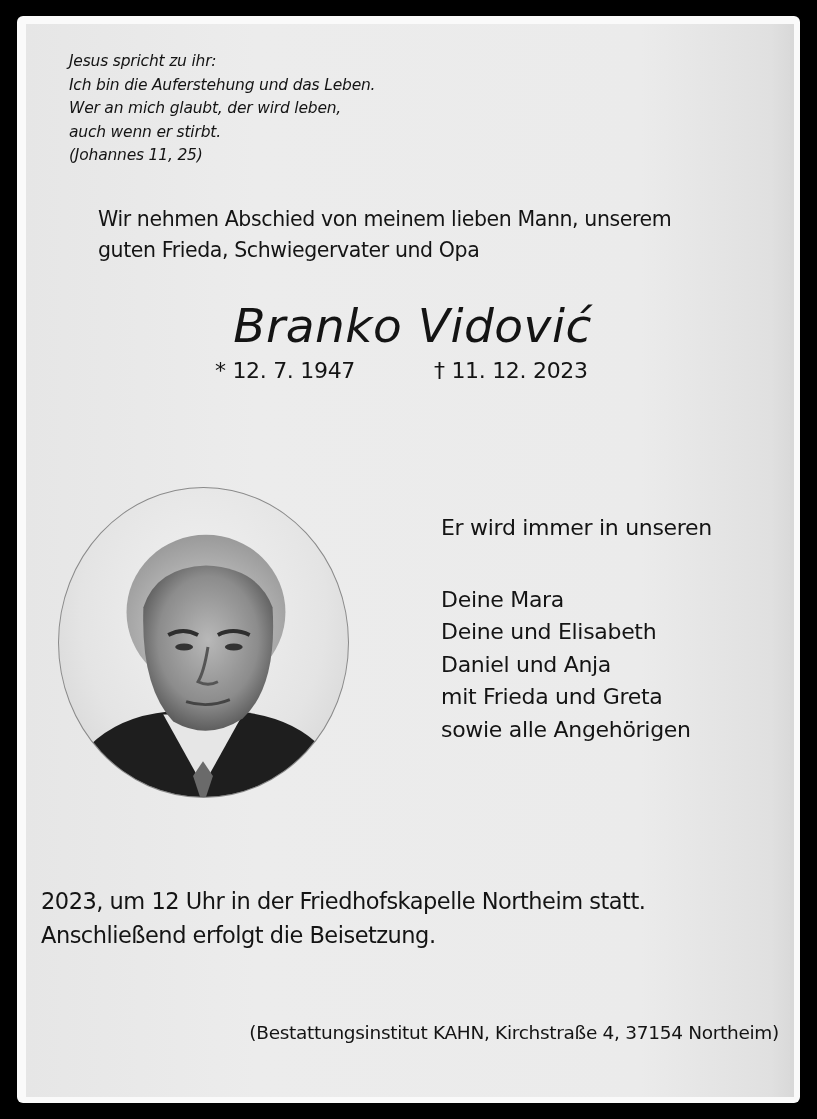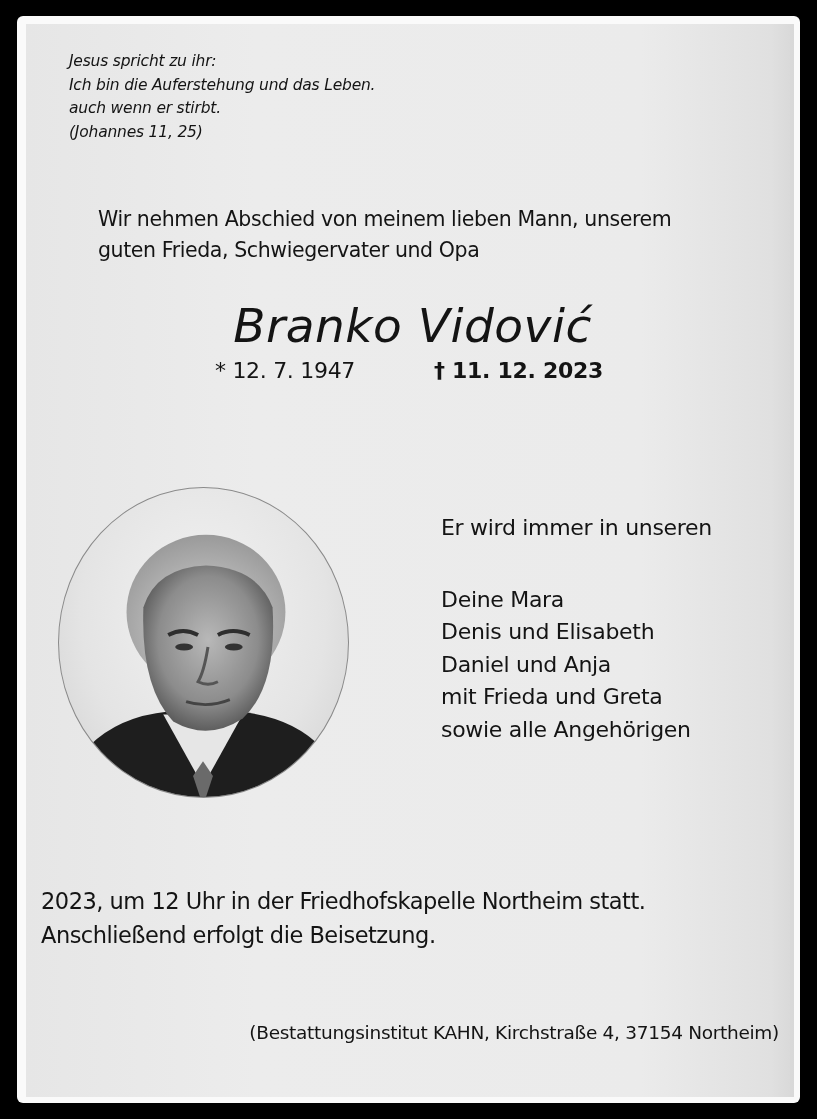--- a/index.html
+++ b/index.html
@@ -26,21 +26,21 @@
     white-space: nowrap;
     margin-left: 44px;
   }
   .name {
     position: absolute; left: 0; width: 817px; top: 298px; text-align: center; font-style: italic;
     font-size: 47px; letter-spacing: 0.5px; padding-left: 12px;
   }
   .name span { position: relative; left: -8px; }
   .dates { position: absolute; top: 358px; font-size: 22px; letter-spacing: -0.3px; white-space: nowrap; }
   .birth { left: 215px; }
-  .death { left: 434px; font-weight: bold; }
+  .death { left: 434px; }
   .photo {
     position: absolute; left: 58px; top: 487px; width: 291px; height: 311px; border-radius: 50%;
     background: radial-gradient(ellipse at 50% 40%, #f2f2f2 0%, #e4e4e4 60%, #cfcfcf 100%);
     border: 1.5px solid #8a8a8a; overflow: hidden; box-sizing: border-box;
   }
   .photo svg { width: 100%; height: 100%; display: block; }
   .mourners {
     position: absolute; left: 441px; top: 512px; font-size: 22px; line-height: 32.5px; letter-spacing: -0.3px;
     white-space: nowrap;
   }
@@ -55,20 +55,21 @@
 </style>
 </head>
 <body>
 
 <div class="frame"></div>
 <div class="paper"></div>
 
 <div class="verse">
   <div>Jesus spricht zu ihr:</div>
   <div>Ich bin die Auferstehung und das Leben.</div>
+  <div>Wer an mich glaubt, der wird leben,</div>
   <div>auch wenn er stirbt.</div>
   <div>(Johannes 11, 25)</div>
 </div>
 
 <div class="intro">
   <div>Wir nehmen Abschied von meinem lieben Mann, unserem</div>
   <div>guten Frieda, Schwiegervater und Opa</div>
 </div>
 
 <div class="name">
@@ -102,21 +103,21 @@
     <ellipse cx="176" cy="160" rx="9" ry="3.5" fill="#333"></ellipse>
     <path d="M150 160 Q146 185 140 195 Q150 200 160 195" stroke="#555" stroke-width="3" fill="none"></path>
     <path d="M128 215 Q150 222 172 213" stroke="#444" stroke-width="3" fill="none"></path>
   </svg>
 </div>
 
 <div class="mourners">
   <div>Er wird immer in unseren</div>
   <div class="gap"></div>
   <div>Deine Mara</div>
-  <div>Denis und Elisabeth</div>
+  <div>Deine und Elisabeth</div>
   <div>Daniel und Anja</div>
   <div>mit Frieda und Greta</div>
   <div>sowie alle Angehörigen</div>
 </div>
 
 <div class="ceremony">
   <div>2023, um 12 Uhr in der Friedhofskapelle Northeim statt.</div>
   <div>Anschließend erfolgt die Beisetzung.</div>
 </div>
 

